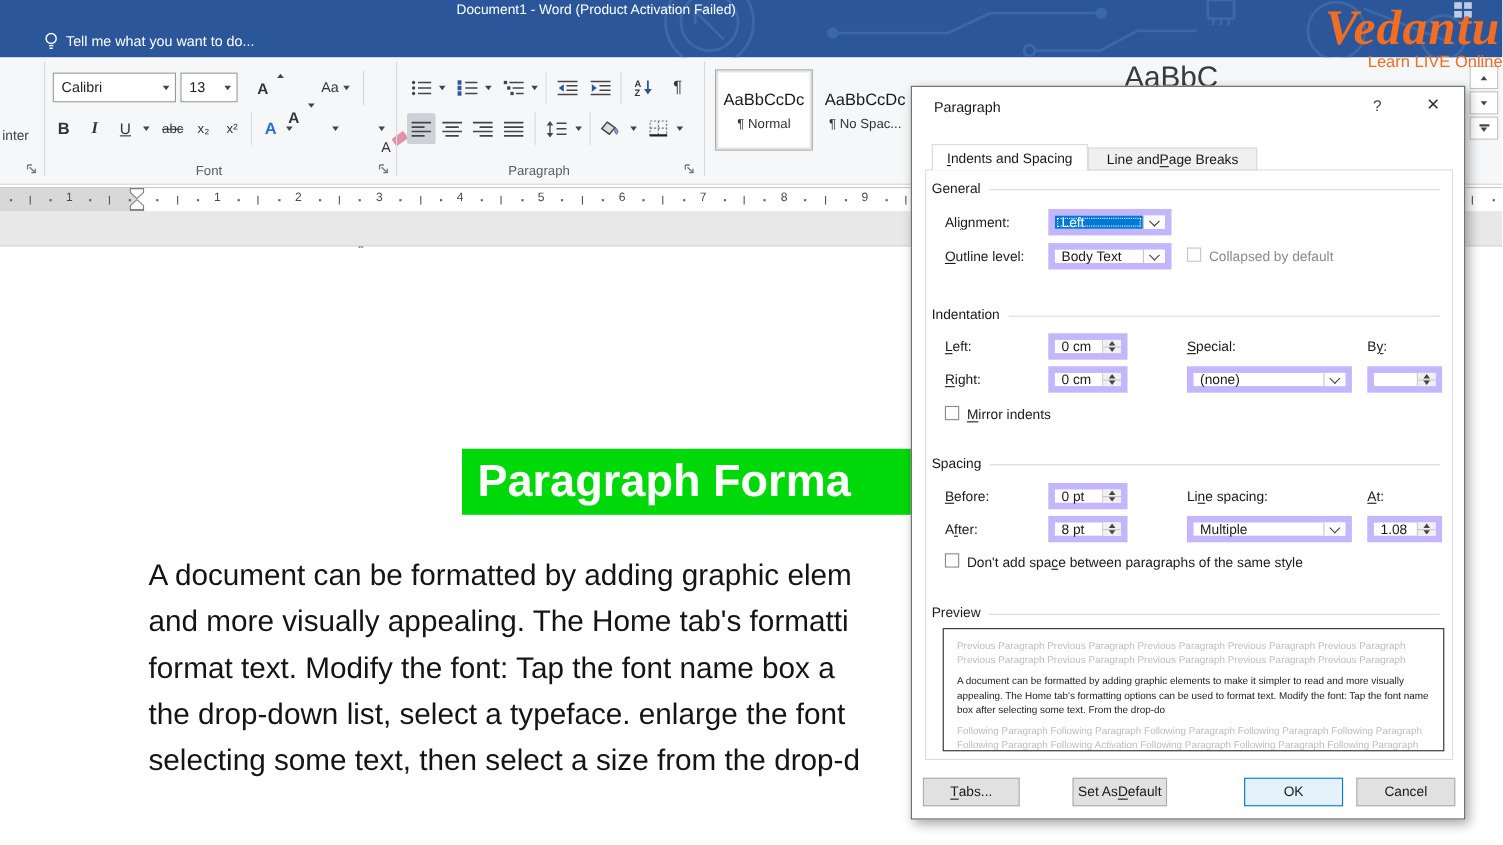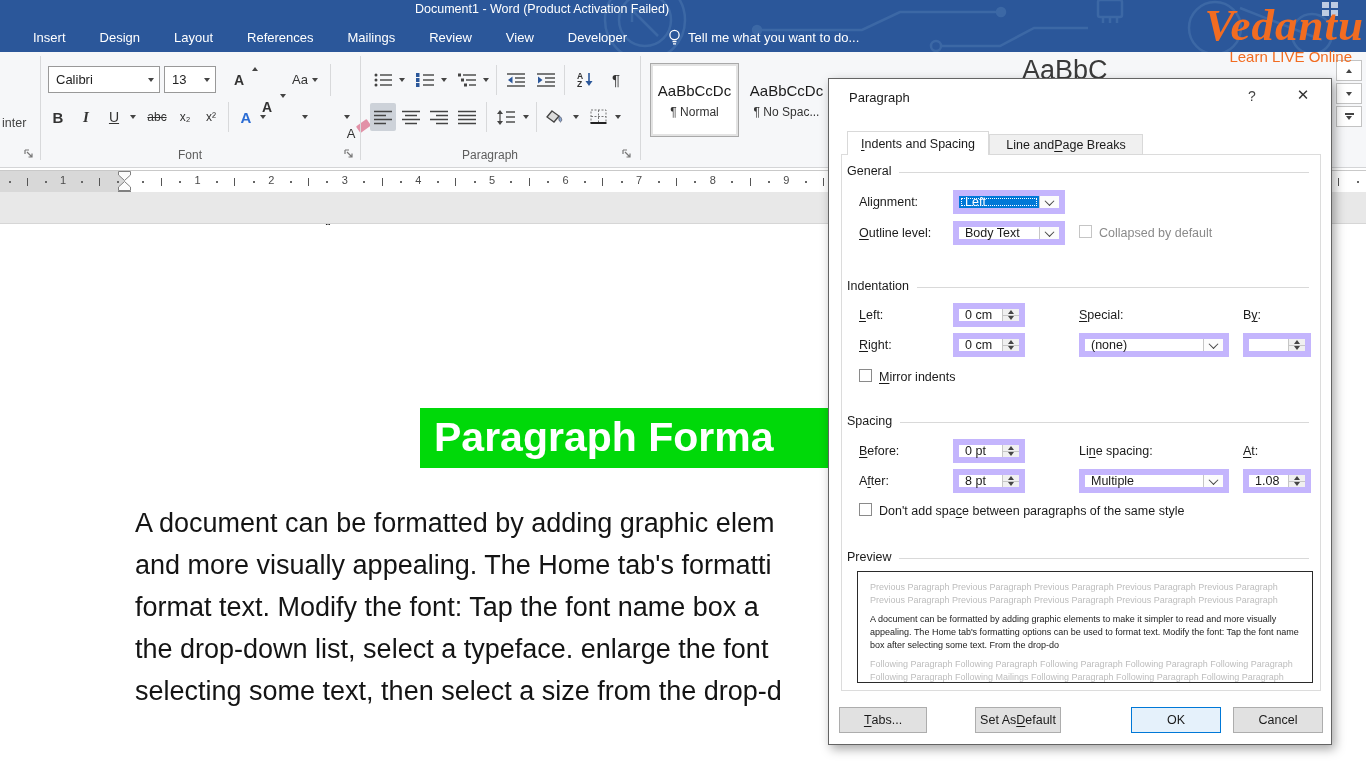--- a/index.html
+++ b/index.html
@@ -10,21 +10,21 @@
   .bluehead { position:absolute; left:0; top:0; width:1366px; height:52px; background:#2b579a; z-index:4; }
   .circuit { position:absolute; left:0; top:0; pointer-events:none; }
   .win-title { position:absolute; left:415px; top:2px; color:#fff; font-size:12.5px; white-space:nowrap; }
   .tabrow { position:absolute; left:0; bottom:0; height:29px; display:flex; align-items:center; padding-left:16px; }
   .rtab { color:#fff; font-size:13px; padding:0 17px; height:29px; display:flex; align-items:center; white-space:nowrap; }
   .tellme { display:flex; align-items:center; gap:7px; margin-left:24px; color:#fff; font-size:13px; white-space:nowrap; }
 
   
   .logo { position:absolute; right:0; top:0; width:230px; height:78px; z-index:6; text-align:right; }
   .logo-name { font-family:"Liberation Serif", serif; font-style:italic; font-weight:bold; font-size:45px; color:#f26c21; line-height:50px; padding-right:2px; letter-spacing:1px; }
-  .logo-tag { font-size:15px; color:#f26c21; padding-right:14px; margin-top:-2px; }
+  .logo-tag { font-size:15px; color:#f26c21; padding-right:0; margin-top:-2px; }
 
   
   .ribbon { position:absolute; left:0; top:52px; width:1366px; height:116px; background:#f6f7f9; border-bottom:1px solid #d4d5d7; z-index:1; }
   .vdiv { position:absolute; top:4px; height:104px; width:1px; background:#d8d9db; }
   .gl { position:absolute; top:96px; font-size:12px; color:#5d5d5d; }
   .launcher { position:absolute; top:97px; }
   .partial-label { position:absolute; left:2px; top:64px; font-size:12.5px; color:#444; }
 
   .combo-r { position:absolute; top:14px; height:27px; background:#fff; border:1px solid #999; display:flex; align-items:center; font-size:13px; color:#222; }
   .combo-r .v { flex:1; padding-left:7px; }
@@ -143,31 +143,20 @@
       </g>
       <g fill="#cfd9ea" opacity="0.9">
         <rect x="1322" y="2" width="7" height="6"></rect>
           <rect x="1331" y="2" width="7" height="6"></rect>
         <rect x="1322" y="10" width="7" height="6"></rect>
           <rect x="1331" y="10" width="7" height="6"></rect>
       </g>
     </svg>
     <div class="win-title">Document1 - Word (Product Activation Failed)</div>
     <div class="tabrow">
-      <div style="display:flex">
-
-      <div class="rtab">Insert</div>
-          <div class="rtab">Design</div>
-          <div class="rtab">Layout</div>
-          <div class="rtab">References</div>
-          <div class="rtab">Mailings</div>
-          <div class="rtab">Review</div>
-          <div class="rtab">View</div>
-          <div class="rtab">Developer</div>
-        </div>
       <div class="tellme">
         <svg width="13" height="17">
           <g fill="none" stroke="#fff" stroke-width="1.3">
             <circle cx="6.5" cy="6" r="4.6"></circle>
             <path d="M4.5,12.5 h4 M5,14.8 h3"></path>
           </g>
         </svg>
         <span>Tell me what you want to do...</span>
       </div>
     </div>
@@ -753,21 +742,21 @@
     <span class="cb" style="left:30px; top:424px"></span>
     <div class="dlabel" style="left:50px; top:425px">Don't add spa<u>c</u>e between paragraphs of the same style</div>
 
     <div class="sect" style="top:471px">
       <span>Preview</span>
         <span class="rule"></span>
     </div>
     <div class="pvbox">
       <div class="pv-gray">Previous Paragraph Previous Paragraph Previous Paragraph Previous Paragraph Previous Paragraph Previous Paragraph Previous Paragraph Previous Paragraph Previous Paragraph Previous Paragraph</div>
       <div class="pv-black">A document can be formatted by adding graphic elements to make it simpler to read and more visually appealing. The Home tab's formatting options can be used to format text. Modify the font: Tap the font name box after selecting some text. From the drop-do</div>
-      <div class="pv-gray">Following Paragraph Following Paragraph Following Paragraph Following Paragraph Following Paragraph Following Paragraph Following Mailings Following Paragraph Following Paragraph Following Paragraph</div>
+      <div class="pv-gray">Following Paragraph Following Paragraph Following Paragraph Following Paragraph Following Paragraph Following Paragraph Following Activation Following Paragraph Following Paragraph Following Paragraph</div>
     </div>
 
     <div class="dbtn" style="left:10px; width:88px"><u>T</u>abs...</div>
     <div class="dbtn" style="left:146px; width:86px">Set As <u>D</u>efault</div>
     <div class="dbtn primary" style="left:302px; width:90px">OK</div>
     <div class="dbtn" style="left:404px; width:90px">Cancel</div>
   </div>
 
 </div>
 

